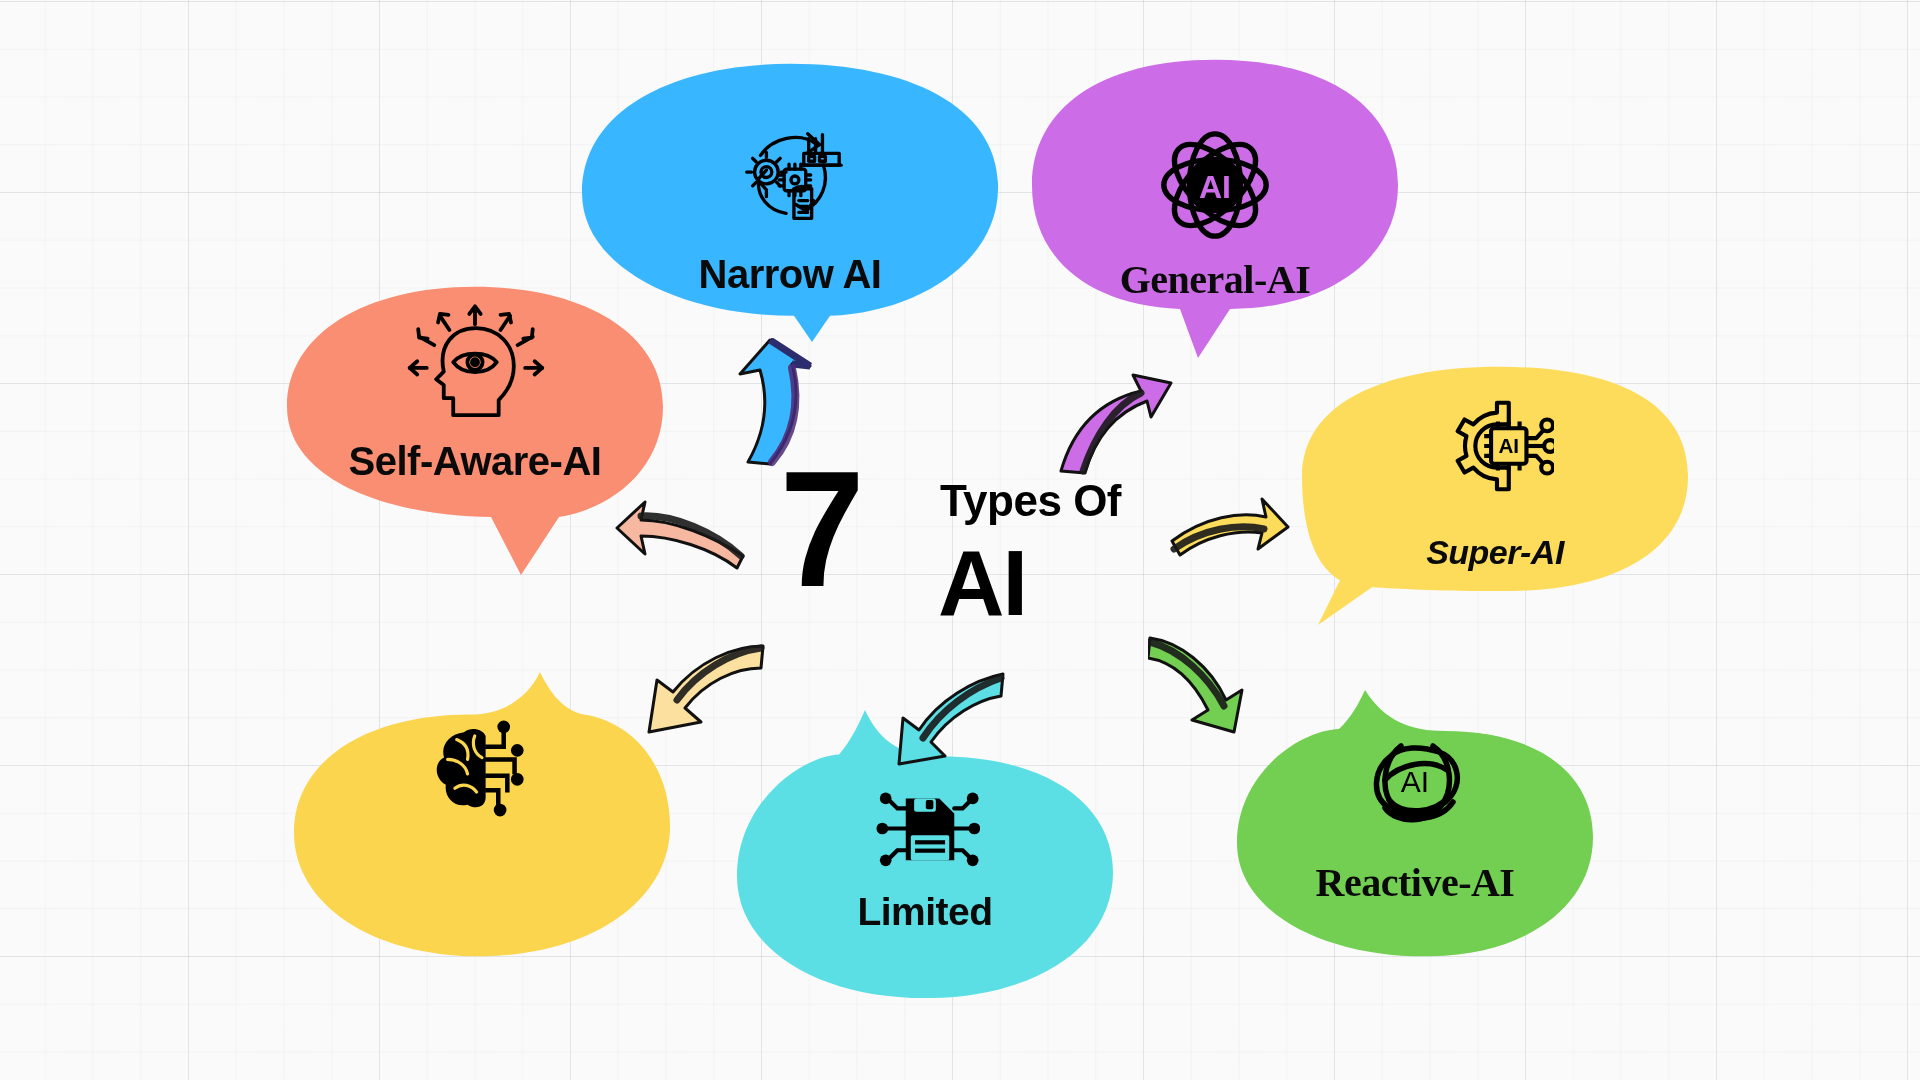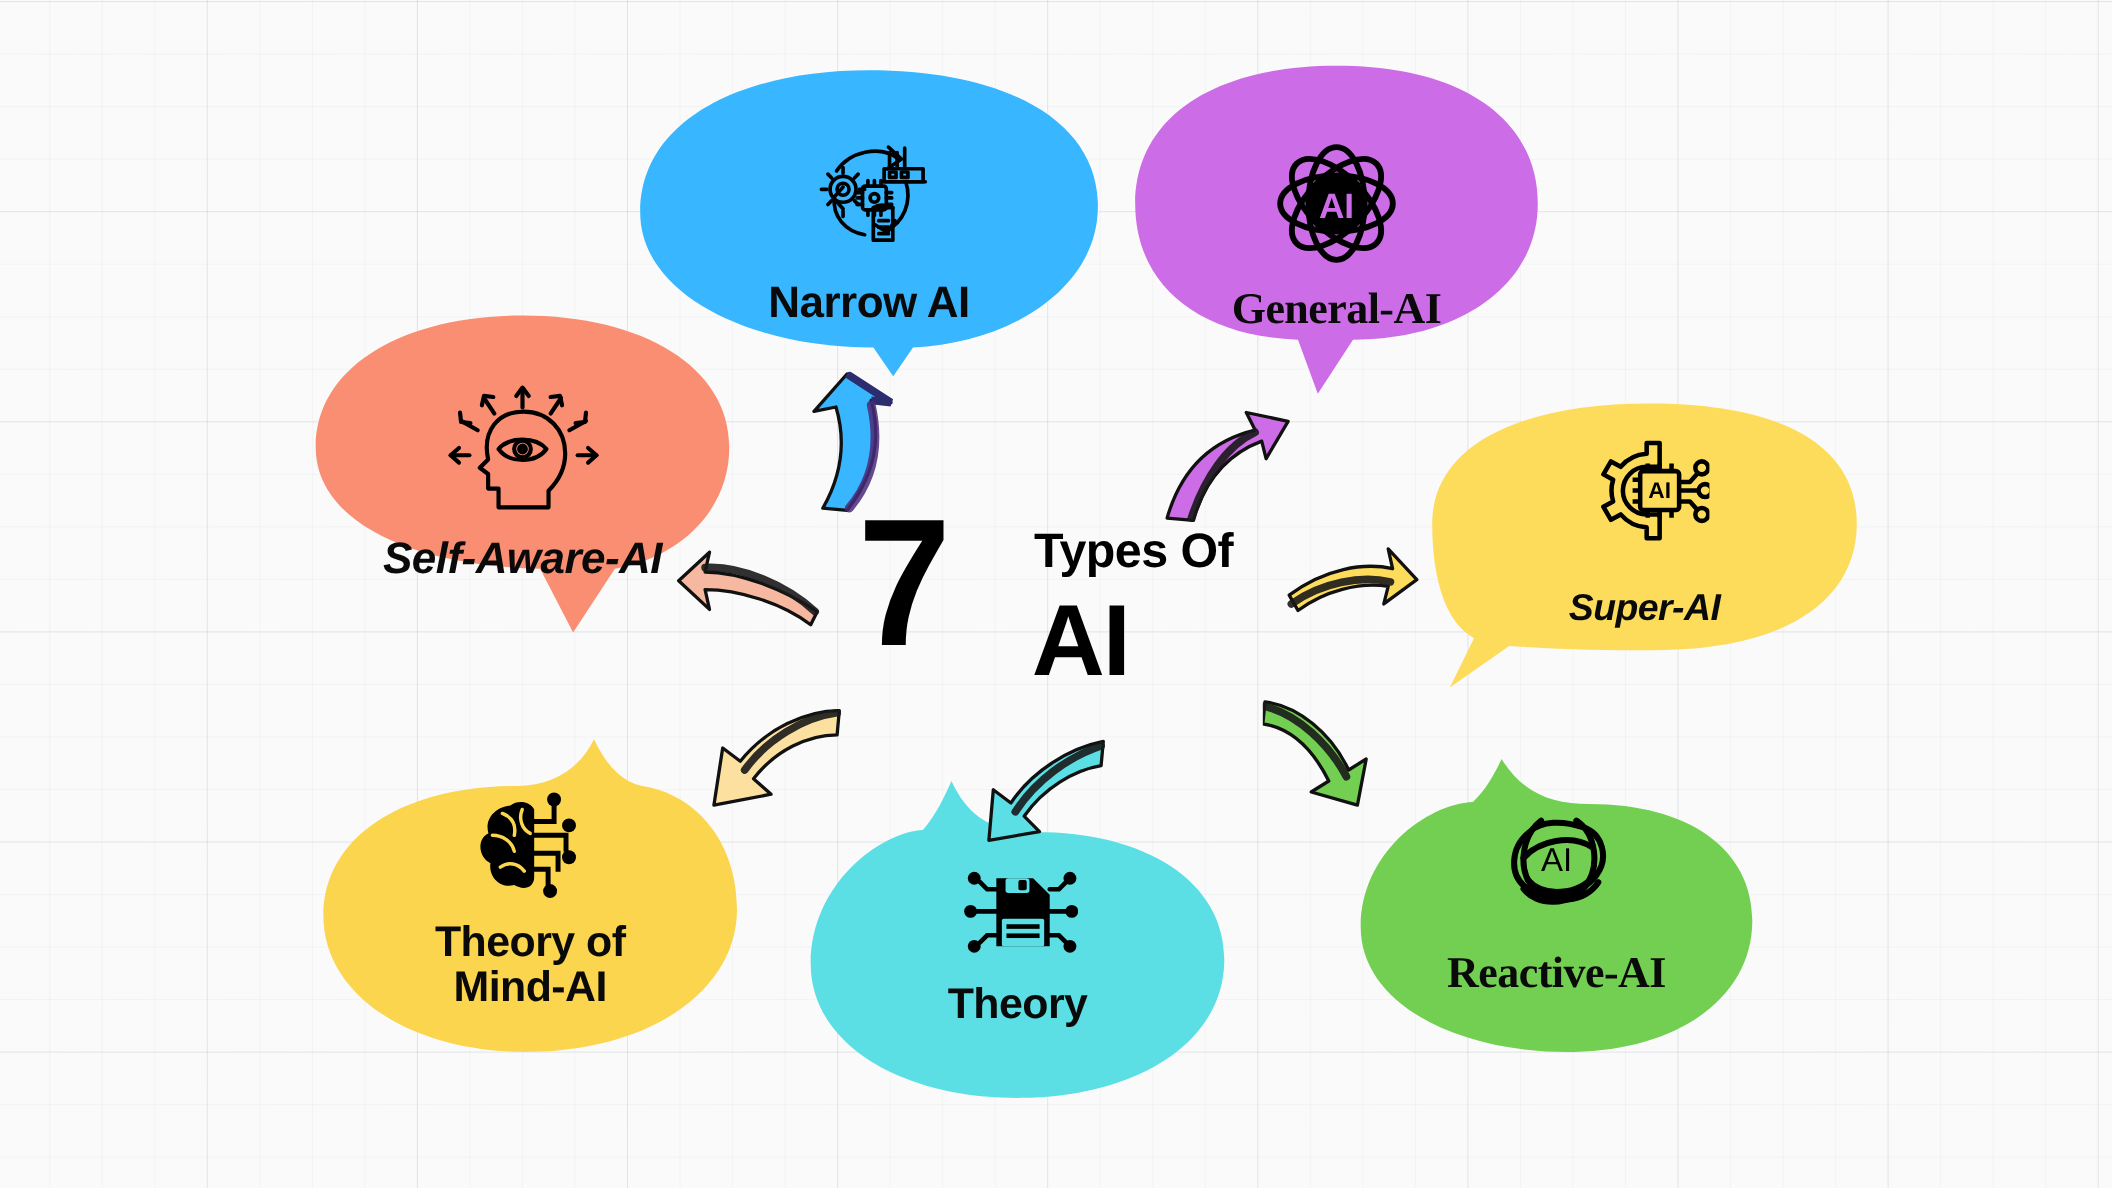--- a/index.html
+++ b/index.html
@@ -206,21 +206,21 @@
           </g>
           <circle cx="18" cy="22" r="7"></circle>
             <circle cx="14" cy="58" r="7"></circle>
           <circle cx="18" cy="96" r="7"></circle>
           <circle cx="122" cy="22" r="7"></circle>
             <circle cx="124" cy="58" r="7"></circle>
           <circle cx="122" cy="96" r="7"></circle>
         </svg>
       </span>
       <span class="blabel" style="font-size:39px;margin-top:16px;">
-        <span>Theory</span><br>
+        <span>Limited</span><br>
       </span>
     </div>
   </div>
 
   <div class="bubble" style="left:292px;top:672px;width:380px;height:290px;">
     <svg class="blobsvg" viewBox="0 0 380 300" preserveAspectRatio="none">
       <path d="M248 0 C258 22 272 40 292 44 C342 52 378 98 378 160
                C378 236 300 292 192 294 C84 296 2 242 2 166
                C2 92 74 44 178 44 C212 44 236 26 248 0 Z" fill="#fbd54e"></path>
     </svg>
@@ -243,33 +243,29 @@
             <path d="M66 48 h30 v14"></path>
             <path d="M66 66 h22 v16"></path>
             <path d="M66 82 h12 v16"></path>
           </g>
           <circle cx="84" cy="12" r="7"></circle>
           <circle cx="99" cy="38" r="7"></circle>
           <circle cx="99" cy="70" r="7"></circle>
           <circle cx="80" cy="104" r="7"></circle>
         </svg>
       </span>
-      <span class="blabel" style="font-size:39px;margin-top:12px;">
-        <span>Theory of</span><br>
-        <span>Mind-AI</span>
-      </span>
     </div>
   </div>
 
   <div class="bubble" style="left:285px;top:285px;width:380px;height:290px;">
     <svg class="blobsvg" viewBox="0 0 380 320" preserveAspectRatio="none">
       <path d="M190 2 C300 2 378 54 378 134 C378 200 330 246 274 256
                L236 320 L206 256 C96 254 2 212 2 134 C2 54 80 2 190 2 Z" fill="#f98e72"></path>
     </svg>
-    <div class="bubble-inner" style="justify-content:center;padding-top:18px;font-style:italic;">
+    <div class="bubble-inner" style="justify-content:flex-start;padding-top:18px;">
       <span class="bi">
         <svg width="142" height="126" viewBox="0 0 150 132" fill="none" stroke="#000" stroke-width="4" stroke-linecap="round" stroke-linejoin="round">
 
           <path d="M52 118 v-18 h-10 v-14 l-8 -6 l8 -8
                    C36 44 52 26 76 26 C100 26 116 44 116 66
                    C116 84 106 96 100 102 v16 Z"></path>
 
           <path d="M52 62 C62 50 88 50 98 62 C88 76 62 76 52 62 Z"></path>
           <circle cx="75" cy="62" r="8"></circle>
           <circle cx="75" cy="62" r="3.2" fill="#000"></circle>

